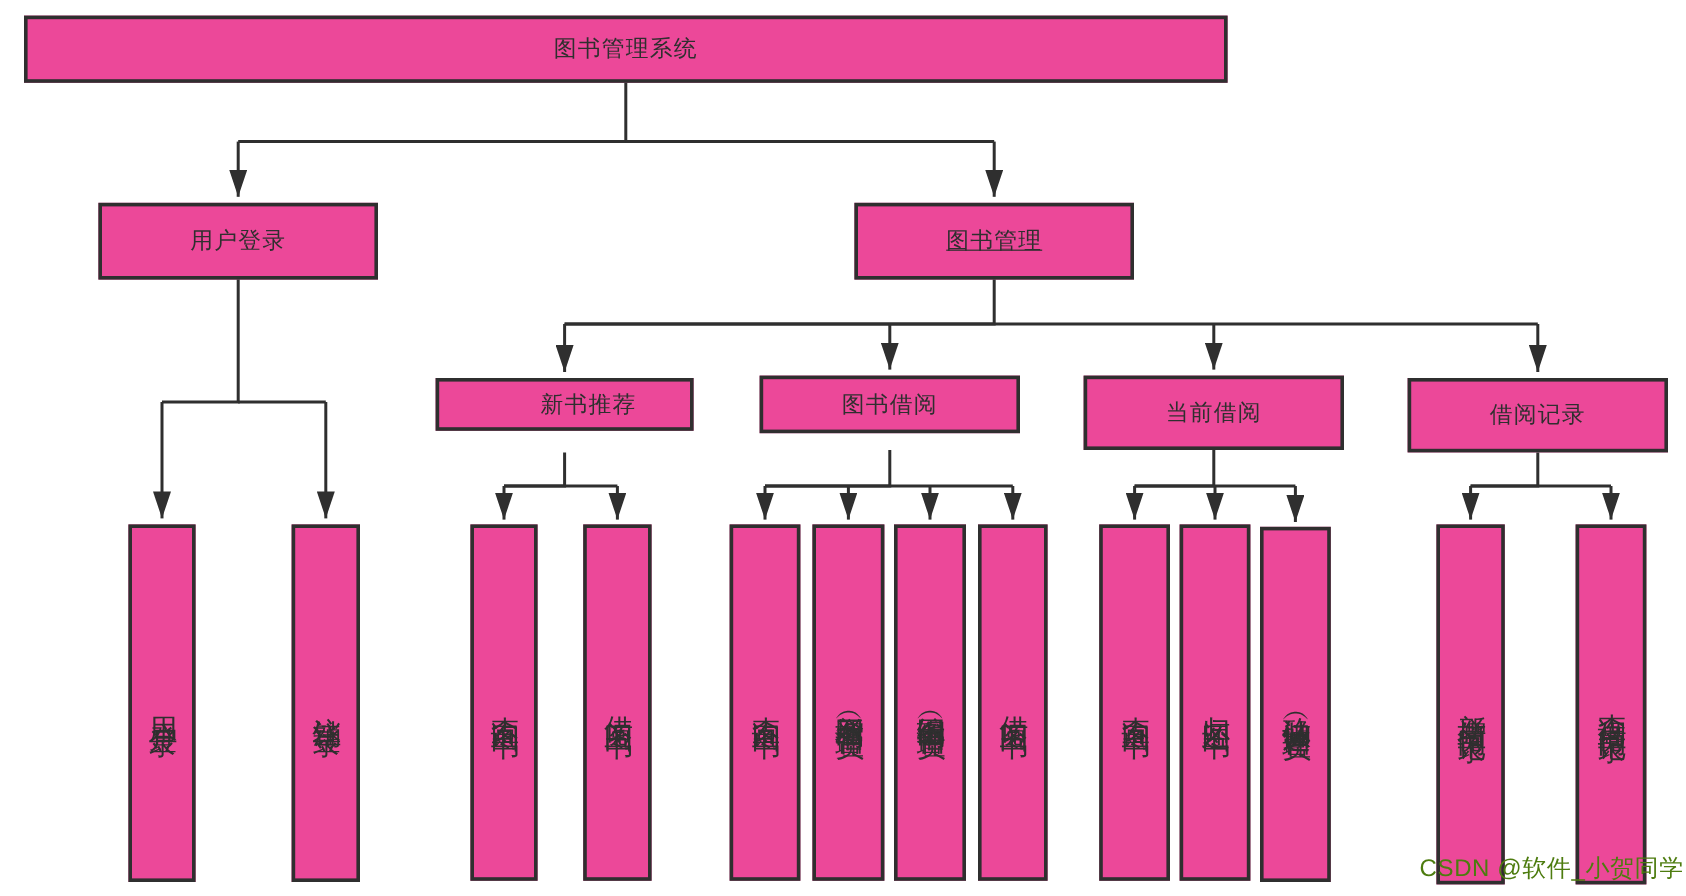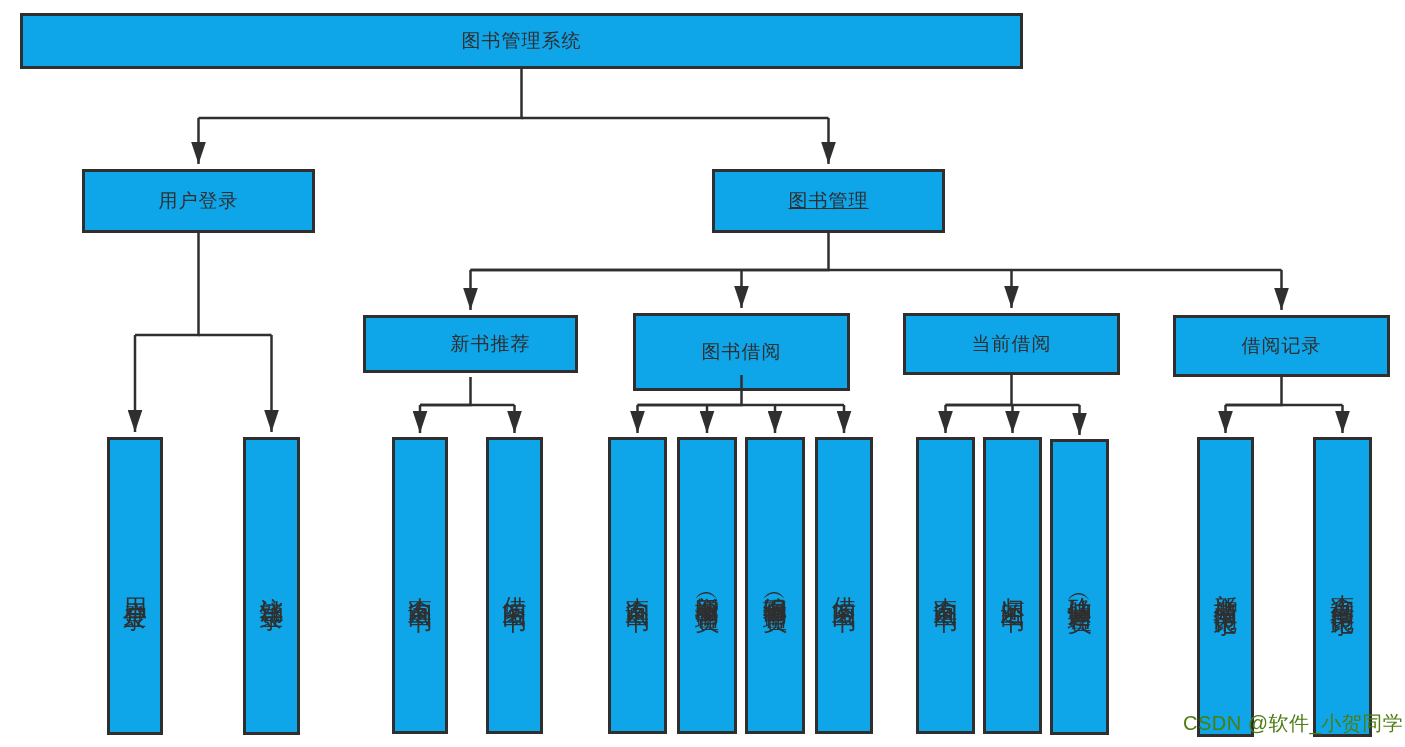--- a/index.html
+++ b/index.html
@@ -8,21 +8,21 @@
     width:1405px;height:747px;
     background:#ffffff;
     font-family:"Liberation Sans","DejaVu Sans",sans-serif;
     color:#2f2f2f;
     overflow:hidden;
   }
   .node{
     position:absolute;
     box-sizing:border-box;
     border:3px solid #2f2f2f;
-    background:#0ea5e9;
+    background:#ec4899;
     display:flex;
     align-items:center;
     justify-content:center;
     text-align:center;
   }
   .h-label{
     font-size:19px;
     letter-spacing:1px;
     white-space:nowrap;
   }
@@ -104,24 +104,24 @@
     <span class="h-label">图书管理系统</span>
   </div>
 
   <div class="node" style="left:82px;top:169px;width:233px;height:64px;">
     <span class="h-label">用户登录</span>
   </div>
   <div class="node" style="left:712px;top:169px;width:233px;height:64px;text-decoration:underline;">
     <span class="h-label">图书管理</span>
   </div>
 
-  <div class="node" style="left:363px;top:315px;width:215px;height:58px;padding-left:40px;">
+  <div class="node" style="left:363px;top:315px;width:215px;height:44px;padding-left:40px;">
     <span class="h-label">新书推荐</span>
   </div>
-  <div class="node" style="left:633px;top:313px;width:217px;height:78px;">
+  <div class="node" style="left:633px;top:313px;width:217px;height:48px;">
     <span class="h-label">图书借阅</span>
   </div>
   <div class="node" style="left:1173px;top:315px;width:217px;height:62px;">
     <span class="h-label">借阅记录</span>
   </div>
   <div class="node" style="left:903px;top:313px;width:217px;height:62px;">
     <span class="h-label">当前借阅</span>
   </div>
 
   <div class="node leaf" style="left:107px;top:437px;width:56px;height:298px;">

